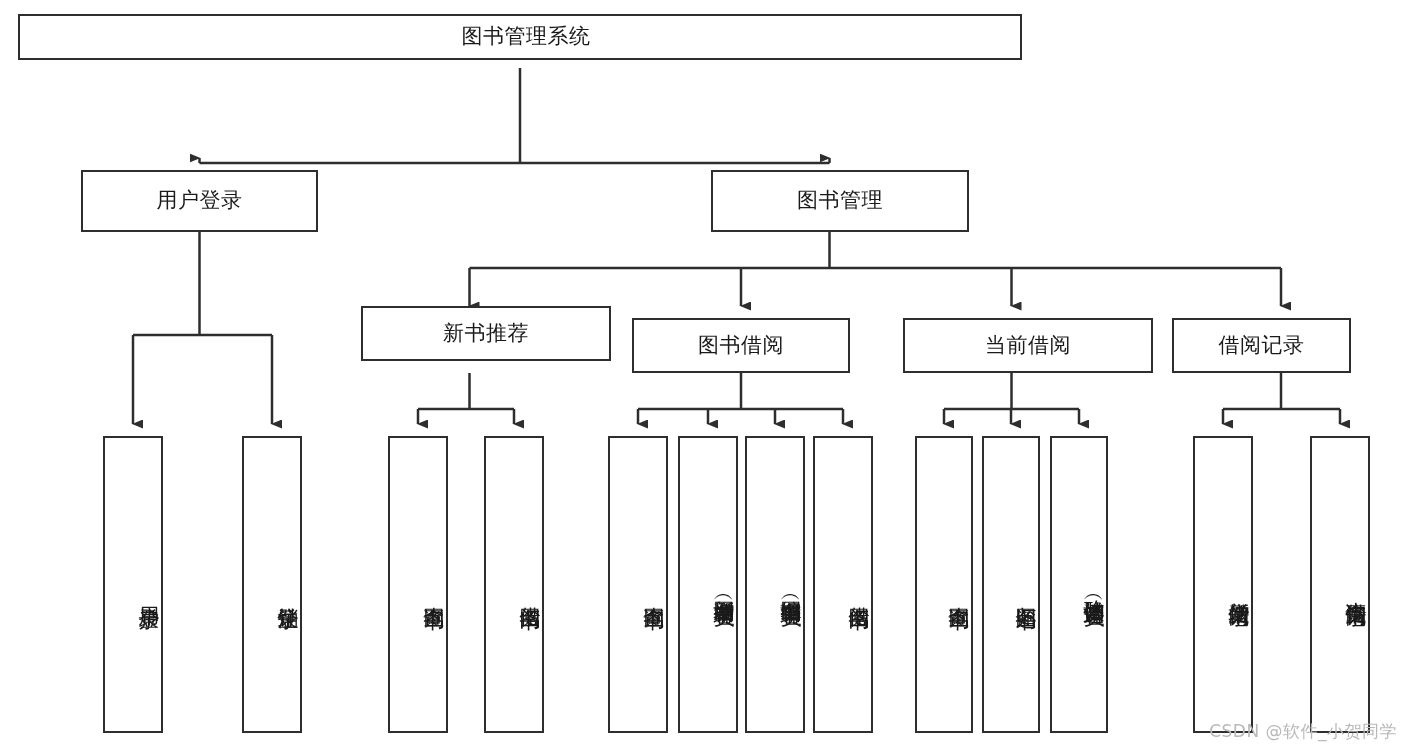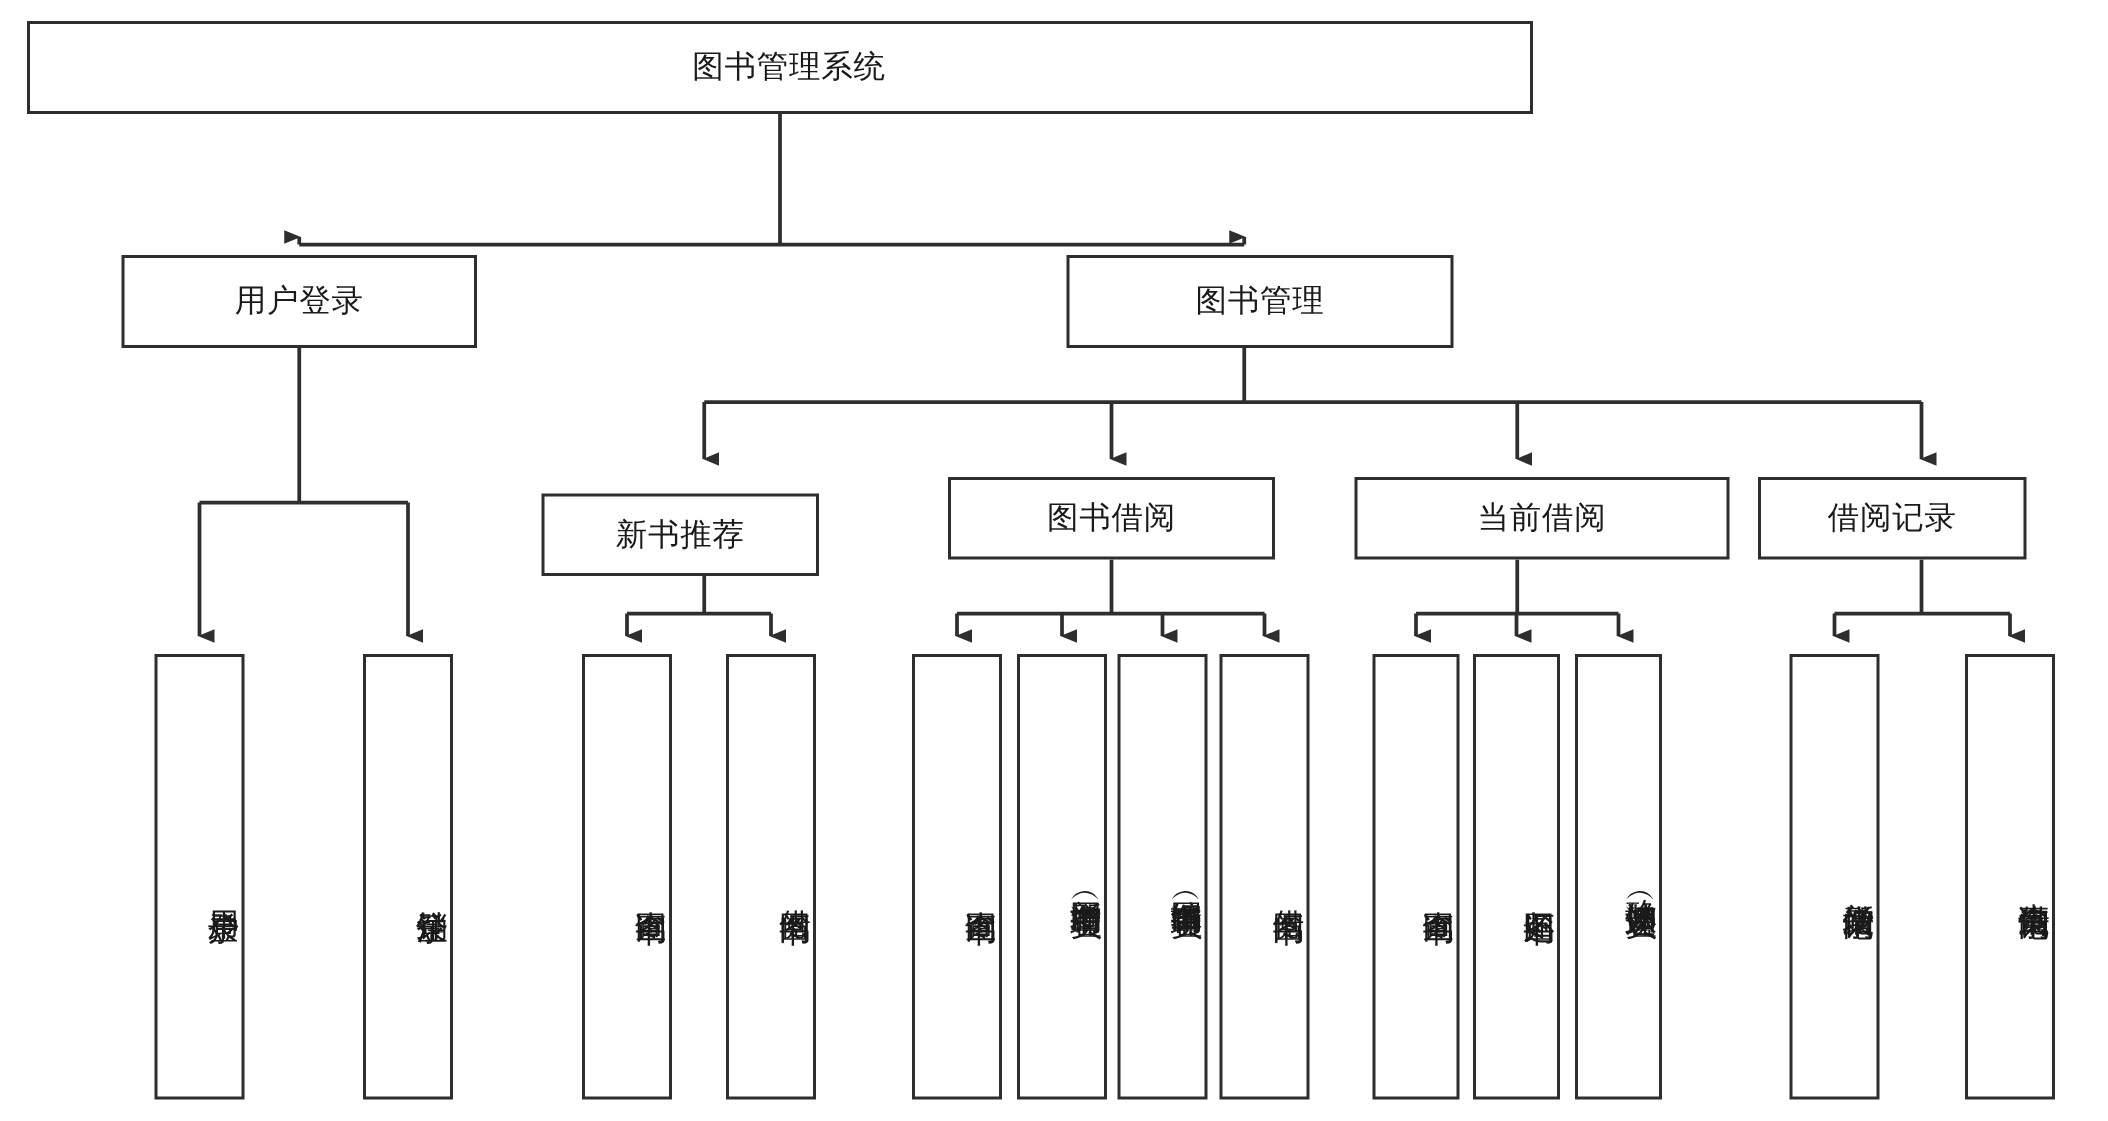--- a/index.html
+++ b/index.html
@@ -109,30 +109,30 @@
         <path d="M 944 409 L 944 424" marker-end="url(#arrowhead)"></path>
         <path d="M 1011 409 L 1011 424" marker-end="url(#arrowhead)"></path>
         <path d="M 1079 409 L 1079 424" marker-end="url(#arrowhead)"></path>
         <path d="M 1281 373 L 1281 409"></path>
         <path d="M 1223 409 L 1340 409"></path>
         <path d="M 1223 409 L 1223 424" marker-end="url(#arrowhead)"></path>
         <path d="M 1340 409 L 1340 424" marker-end="url(#arrowhead)"></path>
       </g>
   </svg>
   <div id="node-layer">
-      <div class="node horiz" style="left: 18px; top: 14px; width: 1004px; height: 62px; padding-left: 12px;">
+      <div class="node horiz" style="left: 18px; top: 14px; width: 1004px; height: 46px; padding-left: 12px;">
         <span class="node-label">图书管理系统</span>
       </div>
       <div class="node horiz" style="left: 81px; top: 170px; width: 237px; height: 62px;">
         <span class="node-label">用户登录</span>
       </div>
       <div class="node horiz" style="left: 711px; top: 170px; width: 258px; height: 62px;">
         <span class="node-label">图书管理</span>
       </div>
-      <div class="node horiz" style="left: 361px; top: 329px; width: 185px; height: 55px;">
+      <div class="node horiz" style="left: 361px; top: 306px; width: 250px; height: 55px;">
         <span class="node-label">新书推荐</span>
       </div>
       <div class="node horiz" style="left: 632px; top: 318px; width: 218px; height: 55px;">
         <span class="node-label">图书借阅</span>
       </div>
       <div class="node horiz" style="left: 903px; top: 318px; width: 250px; height: 55px;">
         <span class="node-label">当前借阅</span>
       </div>
       <div class="node horiz" style="left: 1172px; top: 318px; width: 179px; height: 55px;">
         <span class="node-label">借阅记录</span>
@@ -170,13 +170,14 @@
       <div class="node vert tall-text" style="left: 1050px; top: 436px; width: 58px; height: 297px;">
         <span class="node-label">确认归还（管理员）</span>
       </div>
       <div class="node vert tall-text" style="left: 1193px; top: 436px; width: 60px; height: 297px;">
         <span class="node-label">新增借阅记录</span>
       </div>
       <div class="node vert tall-text" style="left: 1310px; top: 436px; width: 60px; height: 297px;">
         <span class="node-label">查询借阅记录</span>
       </div>
     </div>
+  <div class="watermark">CSDN @软件_小贺同学</div>
 </div>
 
 </body></html>

